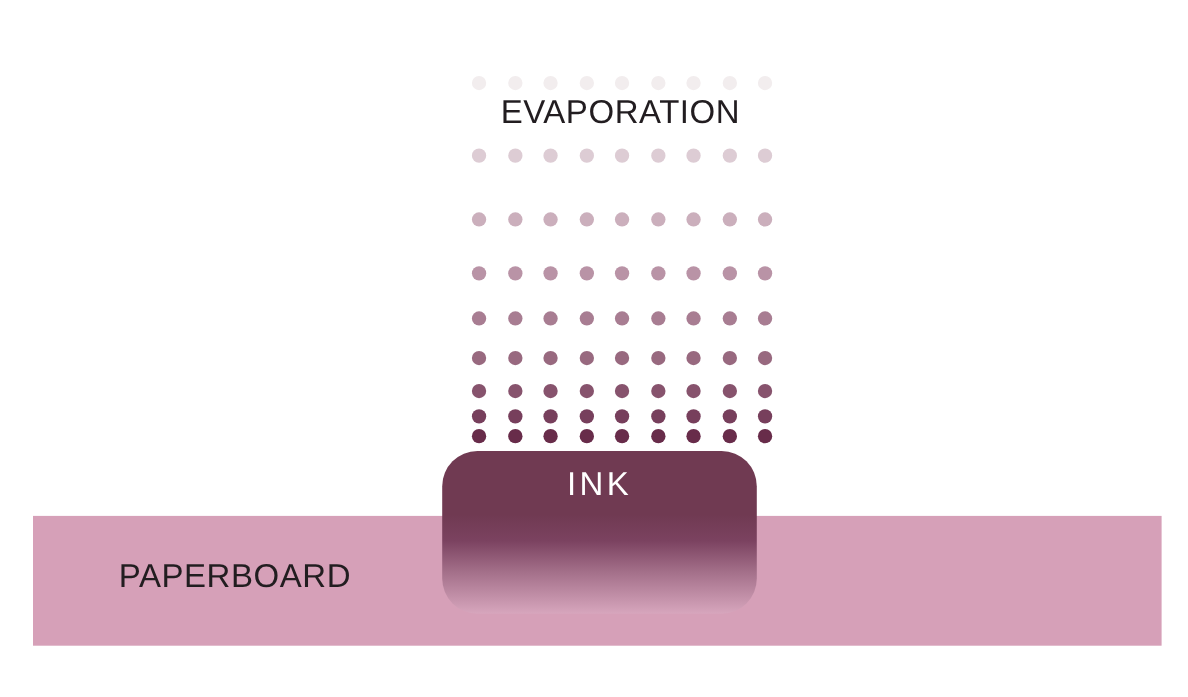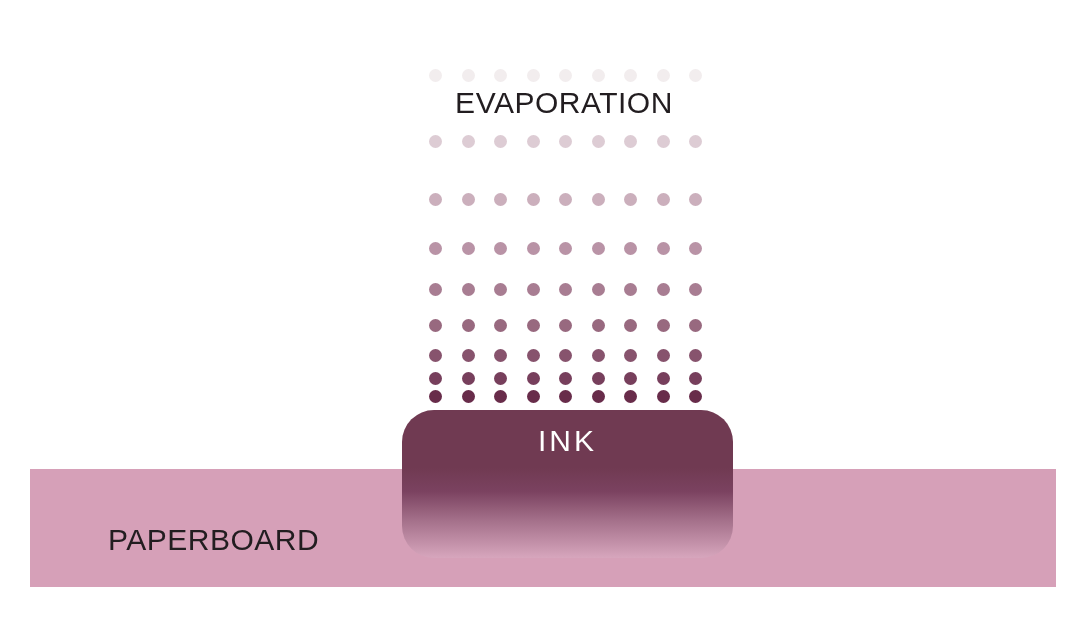--- a/index.html
+++ b/index.html
@@ -33,26 +33,26 @@
     transform:translateX(-50%);
   }
   .paperboard{
     position:absolute;
     left:30px;top:469px;
     width:1026px;height:118px;
     background:var(--paperboard-pink);
     z-index:1;
   }
   .paperboard-label{
-    top:41px;left:78px;margin-top:15px;
+    top:41px;left:78px;
   }
   .ink-block{
     position:absolute;
     left:402px;top:410px;
-    width:331px;height:148px;
+    width:286px;height:148px;
     border-radius:32px;
     background:linear-gradient(180deg,
       var(--ink-plum) 0%,
       var(--ink-plum) 39%,
       #7b4260 55%,
       #a5718b 75%,
       var(--ink-fade-pink) 100%);
     z-index:2;
     padding-left:36px;
   }

